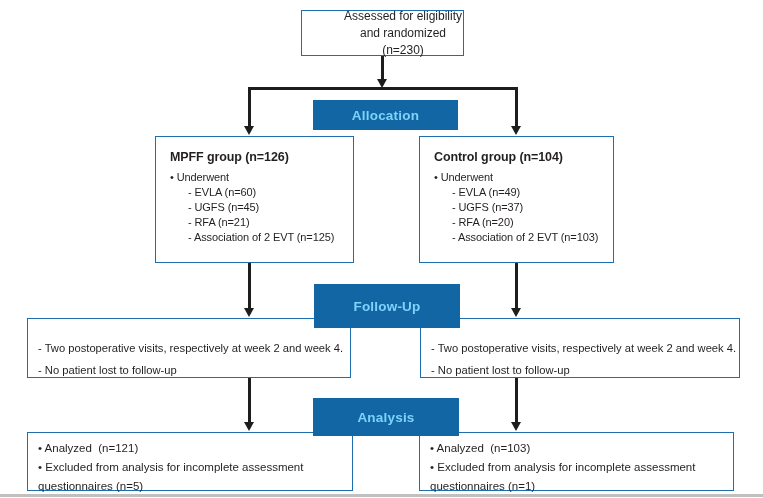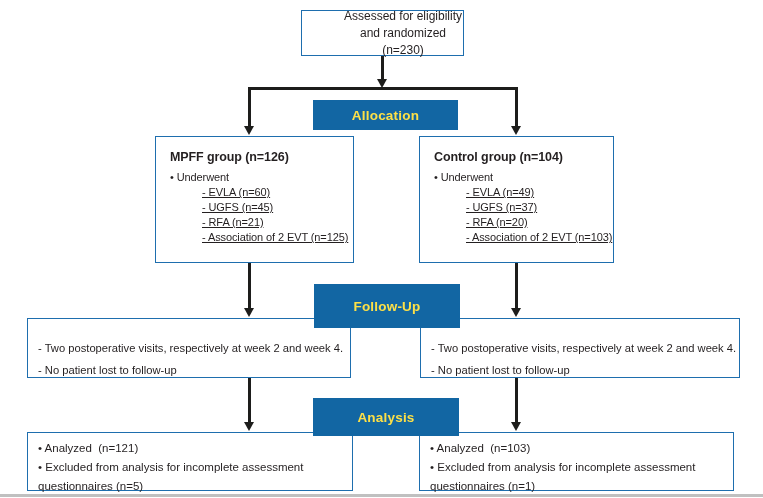--- a/index.html
+++ b/index.html
@@ -20,30 +20,30 @@
   }
   
   .topbox{
     display:flex;flex-direction:column;align-items:center;justify-content:center;
     text-align:center;font-size:12px;line-height:17px;font-weight:500;
   }
   
   .banner{
     position:absolute;
     background:var(--banner-bg,#1266a3);
-    color:#fde047;font-weight:bold;font-size:13.5px;
+    color:#7dd3fc;font-weight:bold;font-size:13.5px;
     display:flex;align-items:center;justify-content:center;
     letter-spacing:0.2px;
     z-index:3;
   }
   
   .gbox{padding:13px 15px 0 14px;font-size:11px;letter-spacing:-0.1px;}
   .gtitle{font-weight:bold;font-size:12.5px;margin-bottom:6px;white-space:nowrap;}
   .gline{line-height:15px;white-space:nowrap;}
-  .gitem{margin-left:32px;text-decoration:underline;}
+  .gitem{margin-left:18px;}
   
   .fbox{padding:18px 4px 0 10px;font-size:11.2px;}
   .fline{line-height:22px;white-space:nowrap;}
   
   .abox{padding:6px 8px 0 10px;font-size:11.5px;}
   .aline{line-height:19px;white-space:pre-wrap;}
   
   .vline{position:absolute;width:3px;background:var(--arrow,#1d1d1b);z-index:1;}
   .hline{position:absolute;height:3px;background:var(--arrow,#1d1d1b);z-index:1;}
   .ah{

